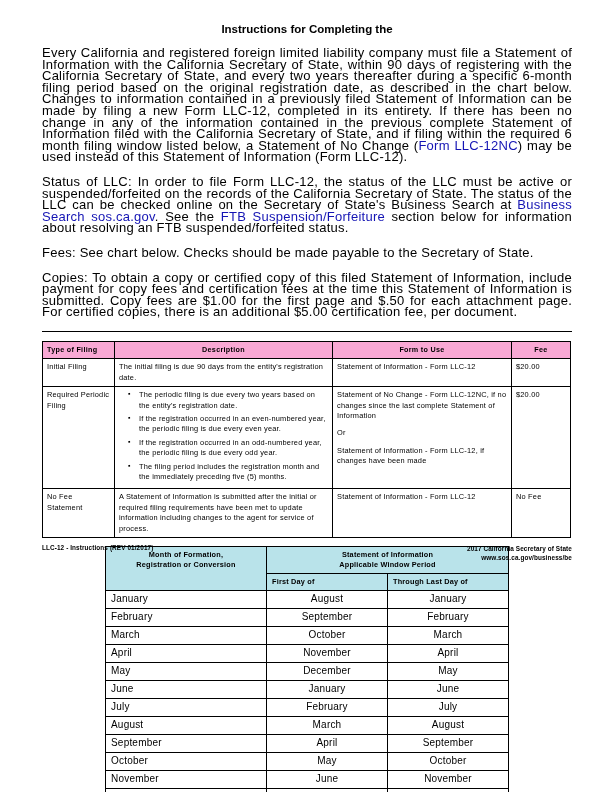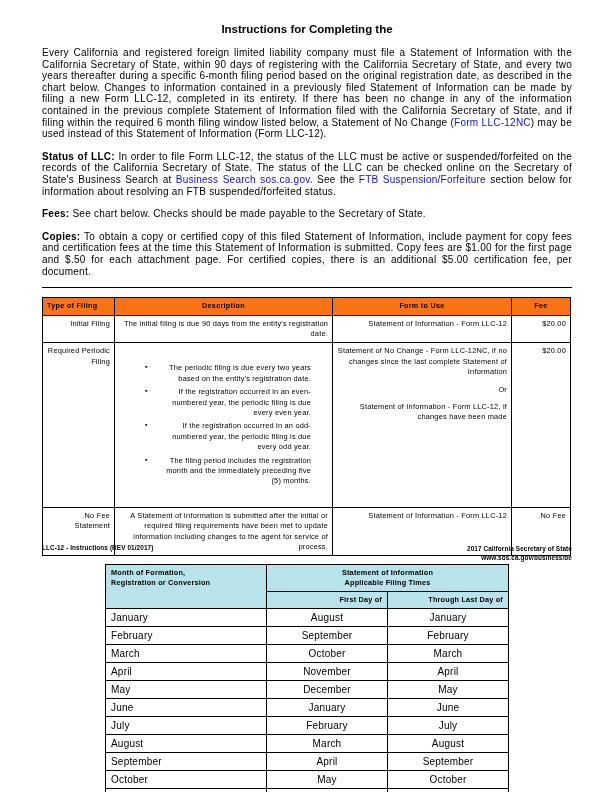--- a/index.html
+++ b/index.html
@@ -9,54 +9,54 @@
     font-family:"Liberation Sans", sans-serif;
     color:#000000;
     -webkit-font-smoothing:none;
   }
   .page { position:relative; width:612px; height:584px; box-sizing:border-box;
           padding:22px 40px 0 42px; }
 
   .title { text-align:center; font-weight:bold; font-size:11.5px; line-height:14px; }
   .title div { white-space:nowrap; }
 
-  .para { font-size:10px; line-height:11.6px; text-align:justify; margin-top:11px;
+  .para { font-size:13px; line-height:11.6px; text-align:justify; margin-top:11px;
           letter-spacing:0.25px; }
-  .lbl { font-weight:bold; }
+  .lbl { font-weight:normal; }
   a, .link { color:#1414b4; text-decoration:none; }
 
   hr.sep { border:0; border-top:1px solid #000; margin:9px 0 0 0; }
 
   
   table.t1 { border-collapse:collapse; width:528px; margin-top:9px; table-layout:fixed; }
   table.t1 td, table.t1 th { border:1px solid #000; vertical-align:top;
         font-size:7.4px; line-height:10.4px; padding:3px 4px; letter-spacing:0.2px;
-        font-weight:normal; text-align:right; }
-  table.t1 thead th { background:#f97316; font-weight:bold; font-size:7.2px;
+        font-weight:normal; text-align:left; }
+  table.t1 thead th { background:#f9a8d4; font-weight:bold; font-size:7.2px;
         text-align:center; padding:3px 2px; letter-spacing:0.3px; }
   table.t1 thead th.c1 { text-align:left; padding-left:4px; }
   .col1 { width:72px; }
   .col2 { width:218px; }
   .col3 { width:179px; }
   .col4 { width:59px; }
   td.ctr { text-align:center; }
-  ul.bl { margin:17px; padding:0 0 0 11px; list-style:none; }
+  ul.bl { margin:0; padding:0 0 0 11px; list-style:none; }
   ul.bl li { position:relative; margin:0 0 3px 0; line-height:10.4px; padding-left:9px; }
   ul.bl li:before { content:"\25AA"; position:absolute; left:-2px; top:-1px; font-size:7px; }
   .gap { height:7px; }
 
   
   .t2title { text-align:center; font-size:11.2px; margin-top:14px; letter-spacing:0.1px; }
   table.t2 { border-collapse:collapse; width:404px; margin:8px auto 0 auto; table-layout:fixed; }
   table.t2 td, table.t2 th { border:1px solid #000; font-size:10px; line-height:10px;
         padding:3px 5px; font-weight:normal; letter-spacing:0.2px; }
   table.t2 thead th { background:#b9e3ea; font-weight:bold; font-size:7.3px; }
-  th.m1 { width:150px; text-align:left; vertical-align:top; }
+  th.m1 { width:150px; text-align:center; vertical-align:top; }
   th.m2 { text-align:center; }
-  th.sub { text-align:right; width:127px; font-size:7.2px; }
+  th.sub { text-align:left; width:127px; font-size:7.2px; }
   table.t2 tbody td:first-child { text-align:left; }
   table.t2 tbody td { text-align:center; height:11px; }
   .hdr2line { white-space:pre-line; }
 
   
   .footer { position:absolute; left:42px; right:40px; bottom:22px;
             display:flex; justify-content:space-between; align-items:flex-start;
             font-size:6.4px; font-weight:bold; letter-spacing:0.1px; }
   .footer .right { text-align:right; line-height:9px; }
 </style>
@@ -134,21 +134,21 @@
       </tbody>
   </table>
 
 
   <table class="t2">
     <thead>
       <tr>
         <th class="m1 hdr2line" rowspan="2">Month of Formation,
 Registration or Conversion</th>
         <th class="m2 hdr2line" colspan="2">Statement of Information
-Applicable Filing Times</th>
+Applicable Window Period</th>
       </tr>
       <tr>
         <th class="sub">First Day of</th>
         <th class="sub">Through Last Day of</th>
       </tr>
     </thead>
     <tbody id="window-body">
         <tr>
           <td>January</td>
           <td>August</td>

